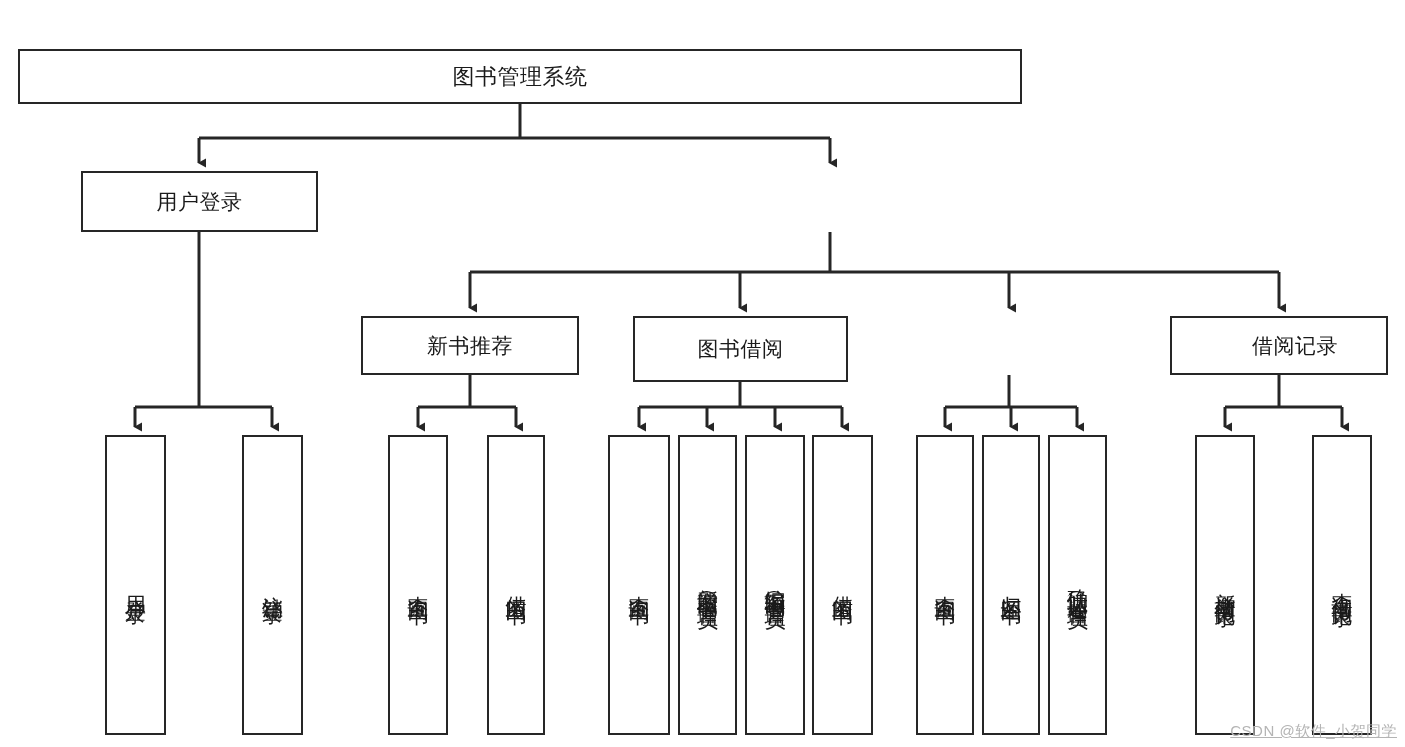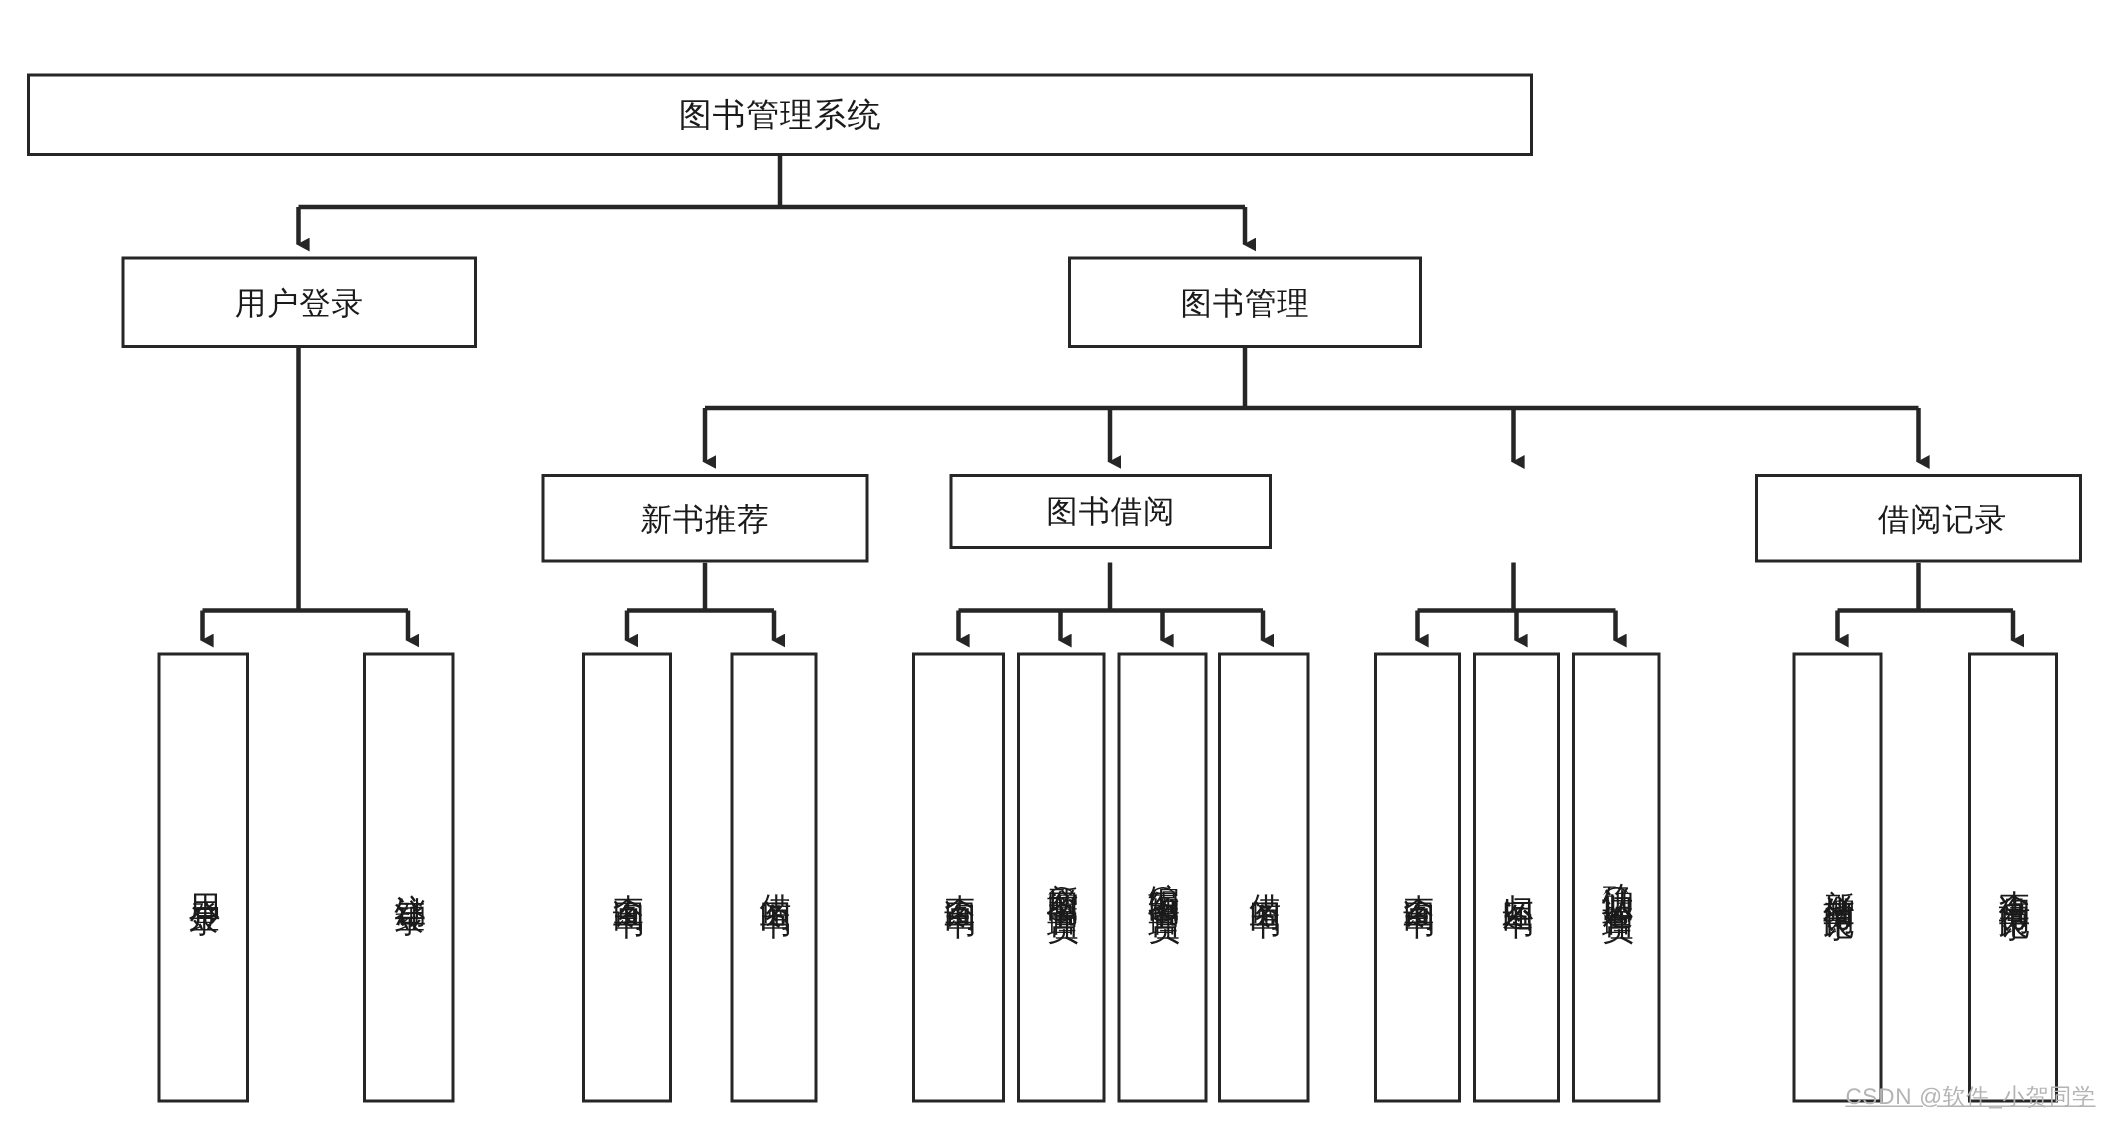--- a/index.html
+++ b/index.html
@@ -122,28 +122,25 @@
     </g>
   </svg>
 
   <div class="node horiz root" style="left:18px; top:13px; width:1004px; height:55px;margin-top:36px;">
     <span>图书管理系统</span>
   </div>
 
   <div class="node horiz" style="left:81px; top:171px; width:237px; height:61px;">
     <span>用户登录</span>
   </div>
-  <div class="node horiz" style="left:712px; top:171px; width:236px; height:61px;">
-    <span>图书管理</span>
-  </div>
 
   <div class="node horiz" style="left:361px; top:316px; width:218px; height:59px;">
     <span>新书推荐</span>
   </div>
-  <div class="node horiz" style="left:633px; top:316px; width:215px; height:50px;text-align:right;">
+  <div class="node horiz" style="left:633px; top:316px; width:215px; height:66px;text-align:right;">
     <span>图书借阅</span>
   </div>
   <div class="node horiz" style="left:1170px; top:316px; width:218px; height:59px;padding-left:32px;">
     <span>借阅记录</span>
   </div>
 
   <div class="node vert" style="left:105px; top:435px; width:61px; height:300px;">
     <span class="vlabel">用户登录</span>
   </div>
   <div class="node vert" style="left:242px; top:435px; width:61px; height:300px;">

